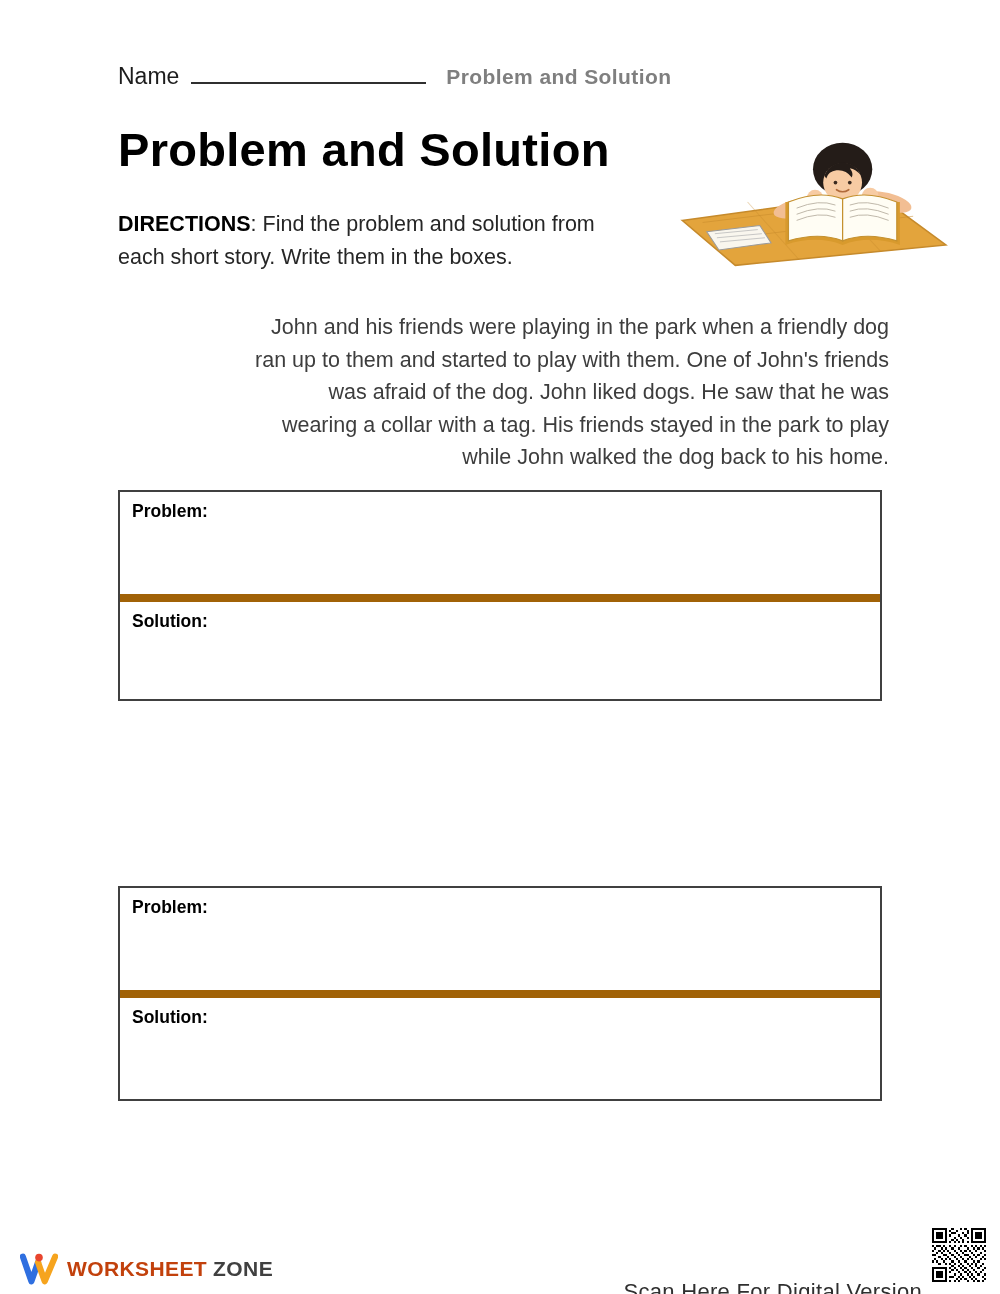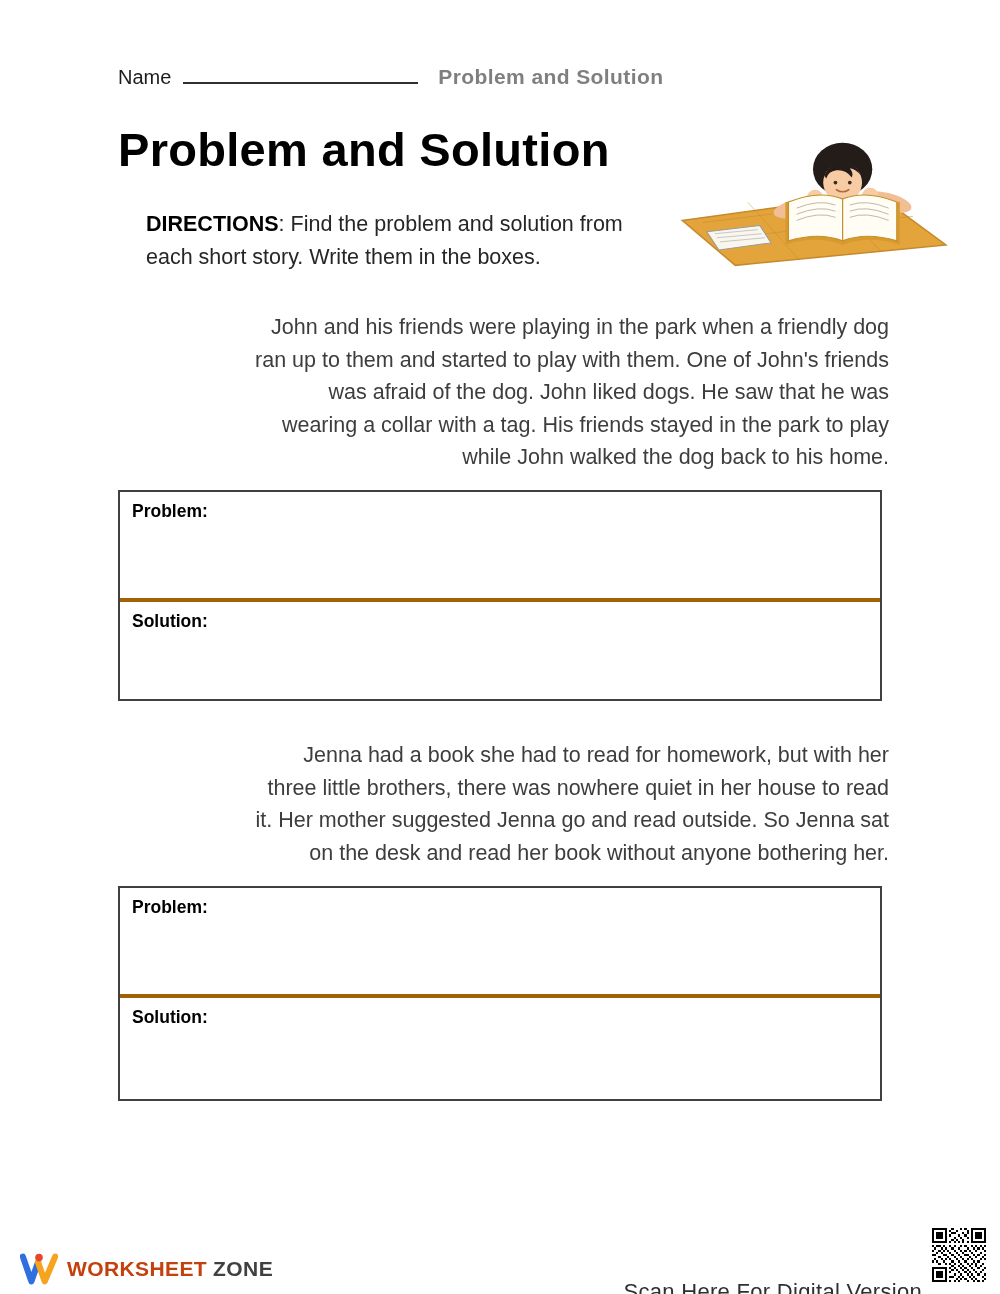--- a/index.html
+++ b/index.html
@@ -6,43 +6,43 @@
   html,body { background:#ffffff; }
   body {
     width:1000px; height:1294px;
     font-family:"Liberation Sans", sans-serif;
     position:relative; overflow:hidden;
   }
   .page { position:absolute; inset:0; background:#fff; }
 
   
   .header-row { position:absolute; top:58px; left:118px; display:flex; align-items:baseline; }
-  .name-label { font-size:20px; color:#1c1c1c; }
+  .name-label { font-size:23px; color:#1c1c1c; }
   .name-line { display:inline-block; width:235px; height:26px; border-bottom:2px solid #2f2f2f; margin-left:12px; }
   .ws-type { margin-left:20px; font-weight:700; font-size:21px; color:#7f7f7f; letter-spacing:.4px; }
 
   
   .page-title { position:absolute; top:122px; left:118px; font-size:47px; font-weight:700; color:#000; letter-spacing:.3px; }
-  .directions { position:absolute; top:208px; left:118px; width:565px; font-size:21.5px; line-height:33px; color:#262626; white-space:pre-line;margin-left:28px; }
+  .directions { position:absolute; top:208px; left:118px; width:565px; font-size:21.5px; line-height:33px; color:#262626; white-space:pre-line; }
   .dir-label { font-weight:700; color:#000; }
 
   
   .illustration { position:absolute; top:136px; left:676px; width:276px; height:132px; }
 
   
   .story { position:absolute; left:127px; width:762px; font-size:21.5px; line-height:32.5px; color:#3d3d3d; white-space:pre-line;text-align:right; }
   #story1 { top:311px; }
   #story2 { top:739px; }
 
   
   .answer-box { position:absolute; left:118px; width:764px; border:2px solid #404040; background:#fff; }
   #box1 { top:490px; height:211px; }
   #box2 { top:886px; height:215px; }
   .cell { position:relative; padding:9px 12px; }
-  .cell-problem { height:110px; border-bottom:4px solid #a16207; }
+  .cell-problem { height:110px; border-bottom:8px solid #a16207; }
   .cell-solution { height:calc(100% - 110px); }
   .cell-label { font-weight:700; font-size:17.5px; color:#000; }
 
   
   .brand { position:absolute; left:20px; top:1252px; display:flex; align-items:center; }
   .brand-logo { width:38px; height:34px; margin-right:9px; }
   .brand-text { font-size:21px; font-weight:700; letter-spacing:.4px; }
   .brand-p1 { color:#c2410c; }
   .brand-p2 { color:#404040; margin-left:6px; }
   .scan-text { position:absolute; top:1279px; right:78px; font-size:22px; color:#2f2f2f; letter-spacing:.3px; }
@@ -118,24 +118,20 @@
 
   <div class="answer-box" id="box1">
     <div class="cell cell-problem">
       <span class="cell-label">Problem:</span>
     </div>
     <div class="cell cell-solution">
       <span class="cell-label">Solution:</span>
     </div>
   </div>
 
-  <p class="story" id="story2">Jenna had a book she had to read for homework, but with her
-three little brothers, there was nowhere quiet in her house to read
-it. Her mother suggested Jenna go and read outside. So Jenna sat
-on the desk and read her book without anyone bothering her.</p>
 
   <div class="answer-box" id="box2">
     <div class="cell cell-problem">
       <span class="cell-label">Problem:</span>
     </div>
     <div class="cell cell-solution">
       <span class="cell-label">Solution:</span>
     </div>
   </div>
 

